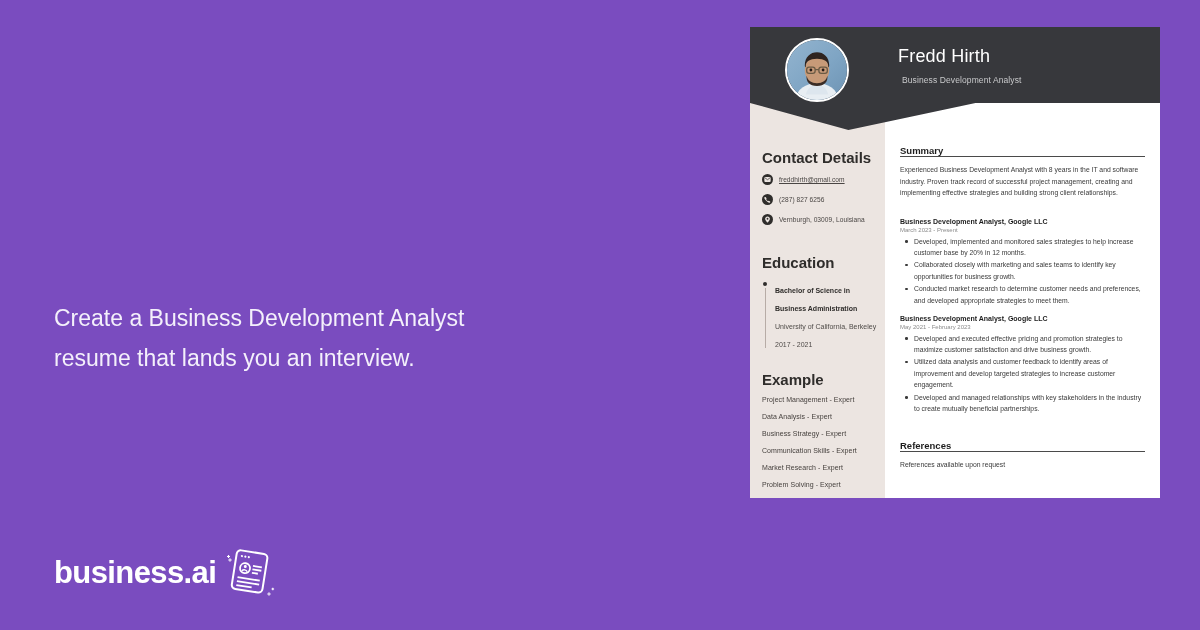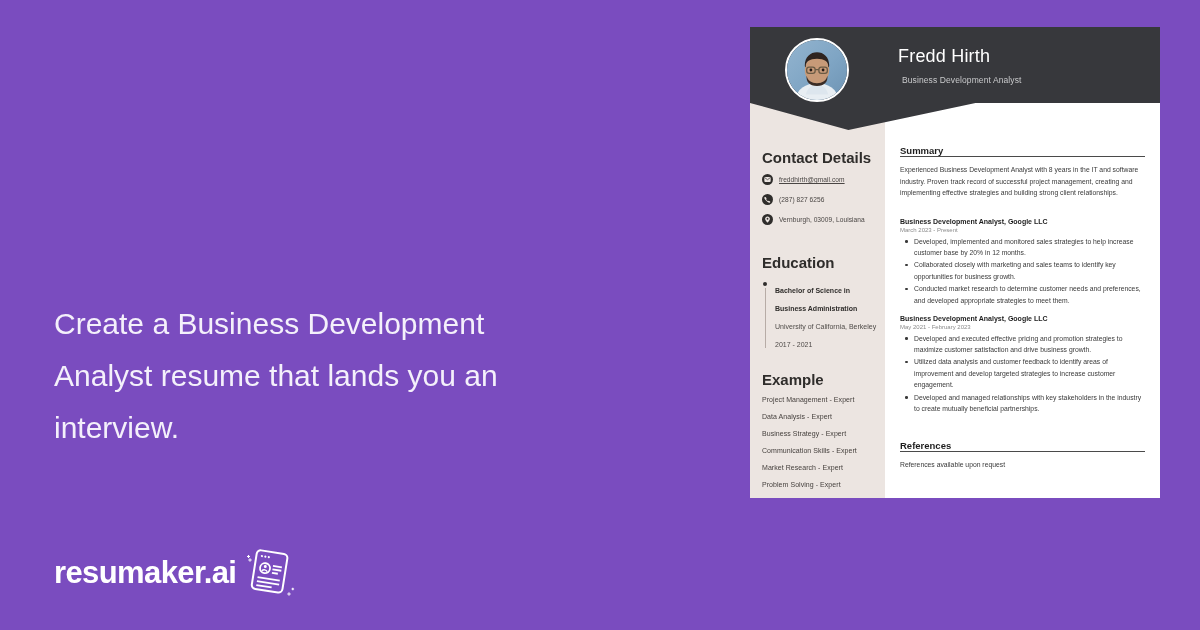--- a/index.html
+++ b/index.html
@@ -24,21 +24,21 @@
     font-size: 41px;
     font-weight: 700;
     line-height: 1.22;
     letter-spacing: -0.2px;
   }
   .promo-sub {
     position: absolute;
     left: 54px; top: 298px;
     width: 470px;
     color: #f4f0fb;
-    font-size: 30px;
+    font-size: 23px;
     font-weight: 400;
     line-height: 1.74;
   }
 
   
   .logo {
     position: absolute;
     left: 54px; bottom: 32px;
     display: flex;
     align-items: center;
@@ -215,21 +215,21 @@
 </style>
 </head>
 <body>
 
 <div class="promo">
 
 
   <div class="promo-sub">Create a Business Development Analyst resume that lands you an interview.</div>
 
   <div class="logo">
-    <span class="logo-word">resumaker.ai</span>
+    <span class="logo-word">business.ai</span>
     <svg class="logo-mark" viewBox="0 0 56 52">
       <g transform="rotate(9 28 26)">
         <rect x="12" y="6" width="31" height="39" rx="4" fill="none" stroke="#ffffff" stroke-width="2"></rect>
         <circle cx="17.5" cy="11.5" r="1.1" fill="#ffffff"></circle>
         <circle cx="21" cy="11.5" r="1.1" fill="#ffffff"></circle>
         <circle cx="24.5" cy="11.5" r="1.1" fill="#ffffff"></circle>
         <circle cx="22.5" cy="23" r="5" fill="none" stroke="#ffffff" stroke-width="1.8"></circle>
         <circle cx="22.5" cy="21.3" r="1.5" fill="#ffffff"></circle>
         <path d="M19.8 26.2a3.2 3.2 0 0 1 5.4 0" fill="none" stroke="#ffffff" stroke-width="1.4"></path>
         <line x1="30" y1="19.5" x2="39" y2="19.5" stroke="#ffffff" stroke-width="1.8"></line>

